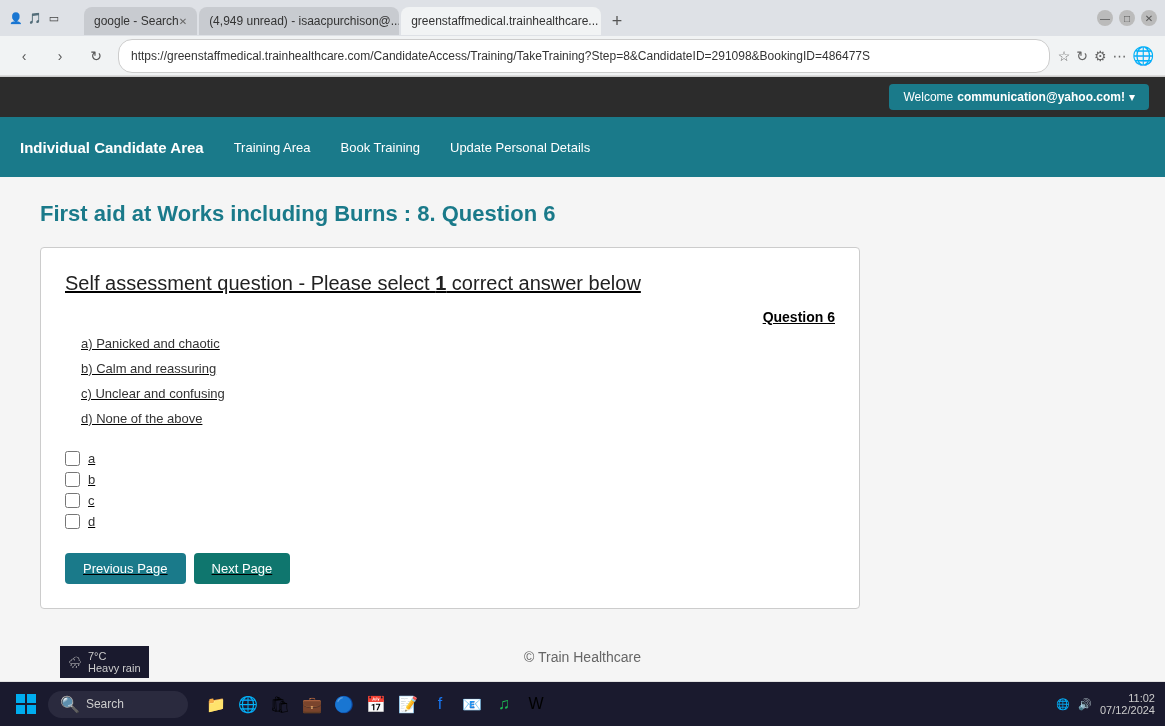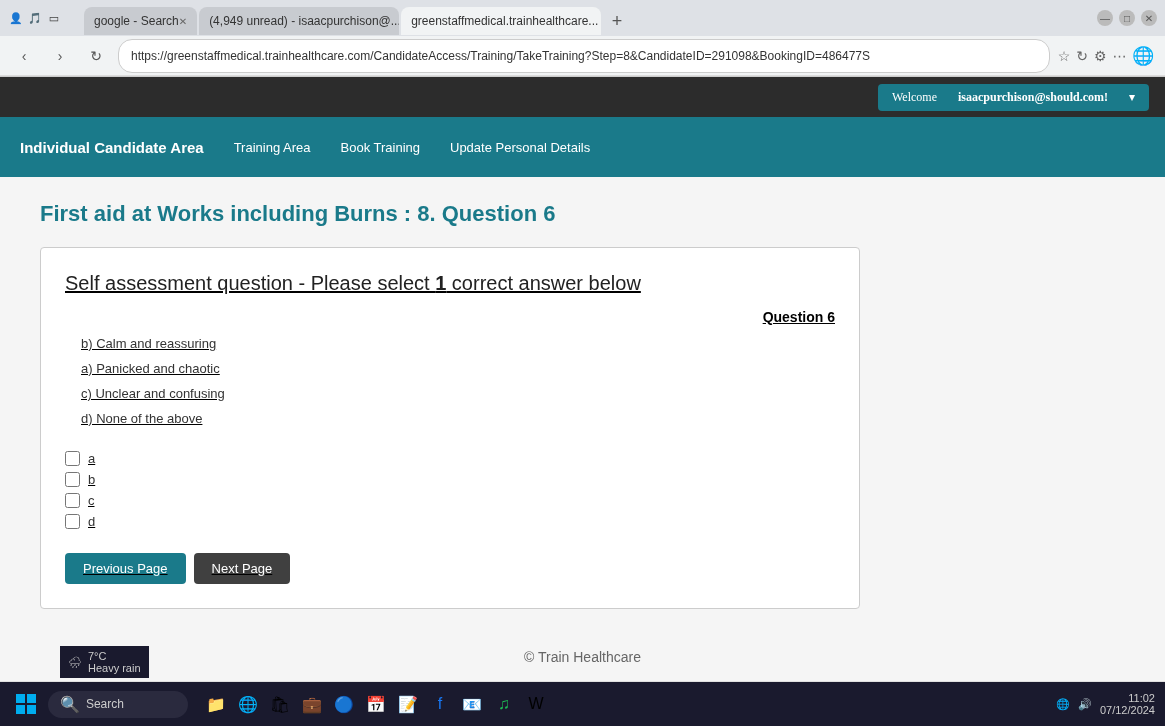--- a/index.html
+++ b/index.html
@@ -153,22 +153,21 @@
     .welcome-btn {
       background: #1a7a8a;
       color: white;
       border: none;
       padding: 6px 14px;
       border-radius: 4px;
       font-size: 12px;
       cursor: pointer;
       display: flex;
       align-items: flex-start;
-      gap: 21px;
-      font-family: Liberation Serif, serif;
+      gap: 4px;
     }
     .welcome-btn span.username {
       font-weight: bold;
     }
 
     
     .nav-bar {
       background: #1a7a8a;
       height: 60px;
       display: flex;
@@ -263,21 +262,21 @@
     .btn-prev {
       background: #1a7a8a;
       color: white;
       border: none;
       padding: 8px 18px;
       border-radius: 4px;
       font-size: 13px;
       cursor: pointer;
     }
     .btn-next {
-      background: #404040;
+      background: #0f766e;
       color: white;
       border: none;
       padding: 8px 18px;
       border-radius: 4px;
       font-size: 13px;
       cursor: pointer;
     }
 
     
     .page-footer {
@@ -408,21 +407,21 @@
       <span class="addr-icon">⚙</span>
       <span class="addr-icon">⋯</span>
       <span class="addr-icon" style="font-size:18px;">🌐</span>
     </div>
   </div>
 </div>
 
 <div class="welcome-bar">
   <button class="welcome-btn">
     <span>Welcome </span>
-      <span class="username">isaacpurchison@should.com!</span>
+      <span class="username">communication@yahoo.com!</span>
     <span>▾</span>
   </button>
 </div>
 
 <div class="nav-bar">
   <span class="nav-brand">Individual Candidate Area</span>
   <a class="nav-link">Training Area</a>
   <a class="nav-link">Book Training</a>
   <a class="nav-link">Update Personal Details</a>
 </div>
@@ -430,22 +429,22 @@
 <div class="main-content">
   <h1 class="page-title">First aid at Works including Burns : 8. Question 6</h1>
 
   <div class="quiz-card">
     <div class="quiz-header">
       <span>Self assessment question - Please select </span><strong>1</strong><span> correct answer below</span>
     </div>
     <div class="question-label">Question 6</div>
 
     <div class="answer-options">
+      <div class="answer-option">a) Panicked and chaotic</div>
       <div class="answer-option">b) Calm and reassuring</div>
-      <div class="answer-option">a) Panicked and chaotic</div>
       <div class="answer-option">c) Unclear and confusing</div>
       <div class="answer-option">d) None of the above</div>
     </div>
 
     <div class="checkbox-group">
       <label class="checkbox-item">
         <input type="checkbox" id="cb-a" style="">
         <span>a</span>
       </label>
       <label class="checkbox-item">

